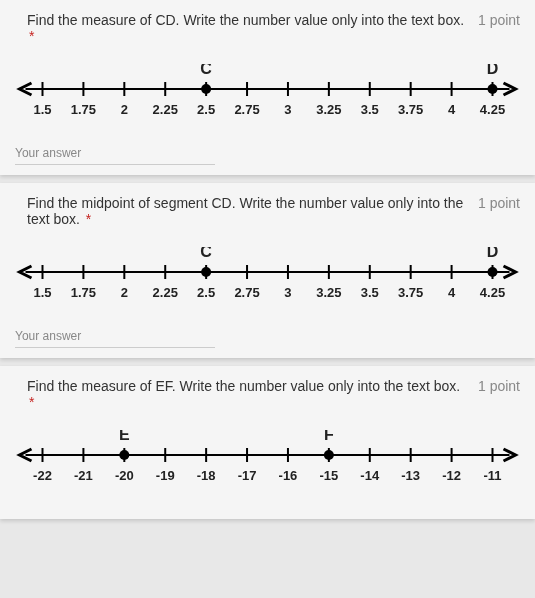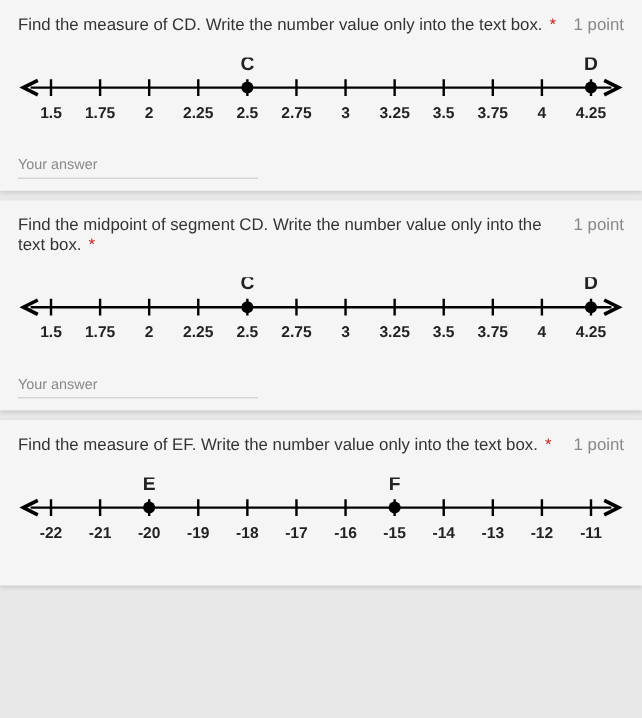--- a/index.html
+++ b/index.html
@@ -24,20 +24,21 @@
       display: flex;
       justify-content: space-between;
       align-items: flex-start;
       margin-bottom: 8px;
     }
     .question-text {
       color: #333;
       font-size: 14px;
       flex: 1;
       padding-right: 10px;
+      margin-left: 12px;
     }
     .required {
       color: #c5221f;
       margin-left: 2px;
     }
     .points {
       color: #888;
       font-size: 14px;
       white-space: nowrap;
     }

